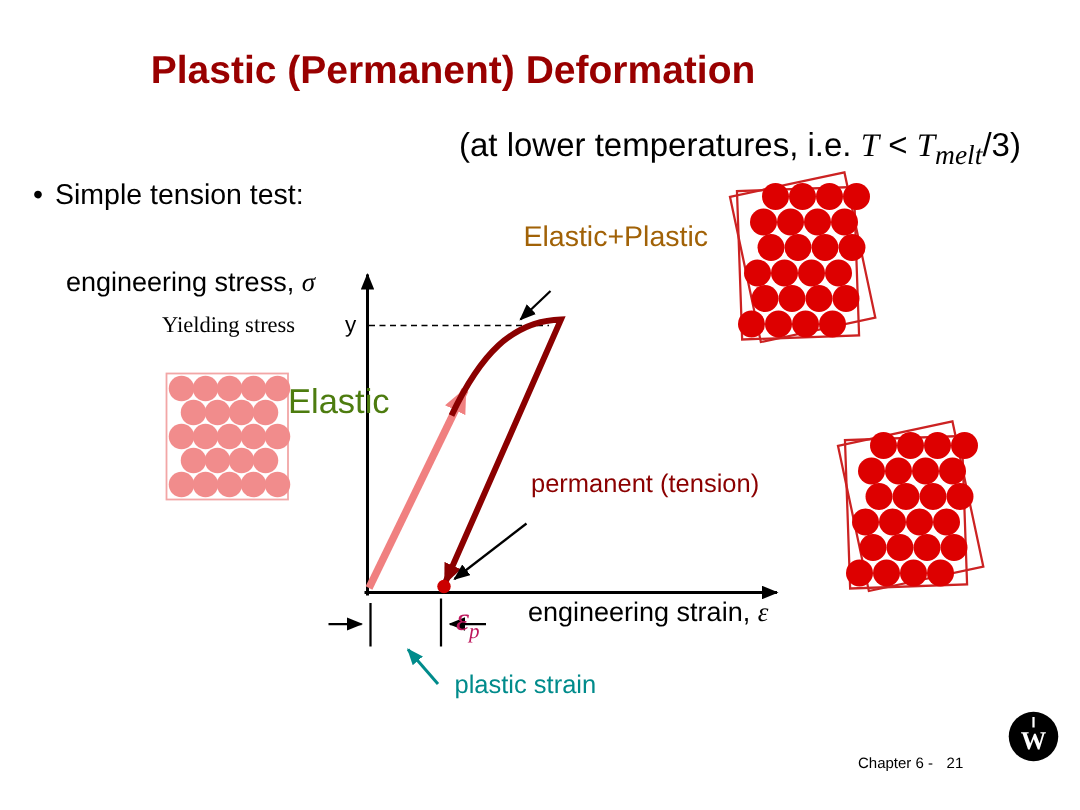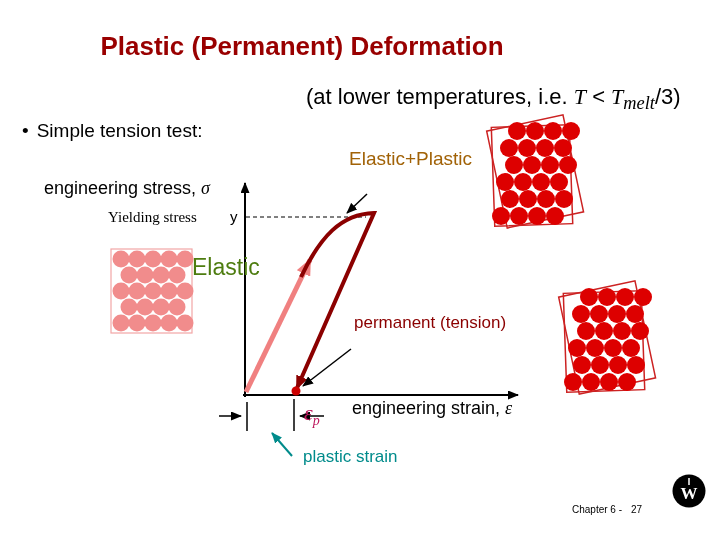--- a/index.html
+++ b/index.html
@@ -198,16 +198,16 @@
   </div>
 
   <div class="abs ep">
     <span class="mathit">ε</span><sub class="mathit">p</sub>
   </div>
 
   <div class="abs plastic-strain">plastic strain</div>
 
   <div class="abs footer">
     <span>Chapter 6 -</span>
-    <span>27</span>
+    <span>21</span>
   </div>
 
 </div>
 
 </body></html>

